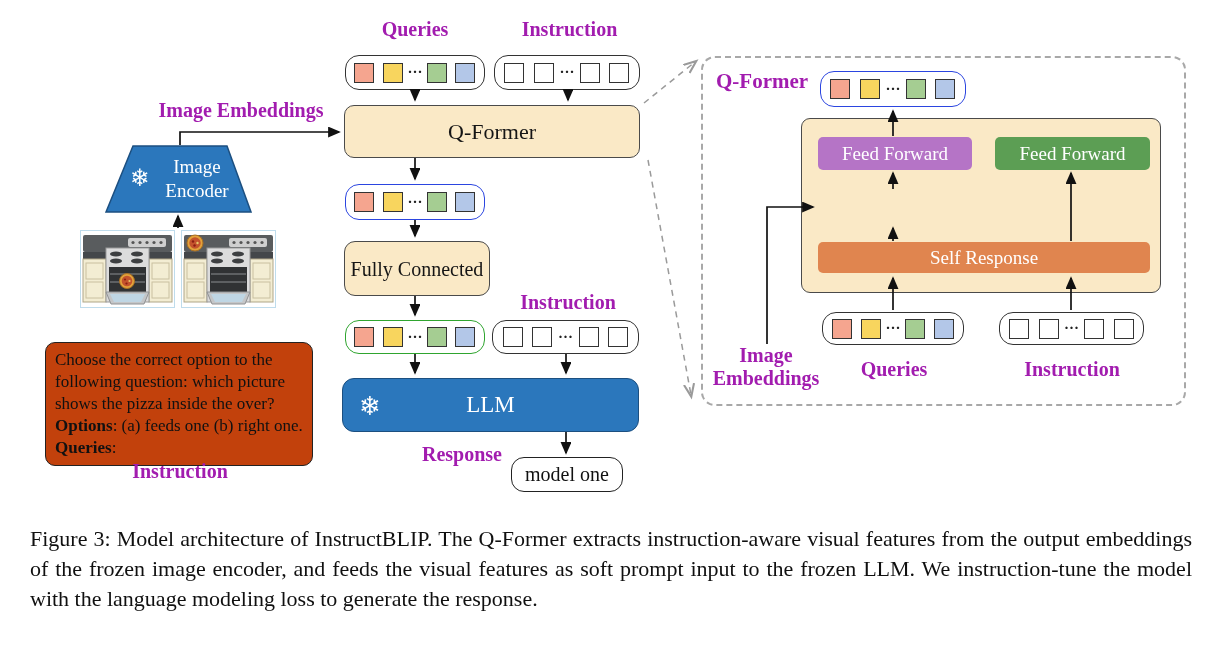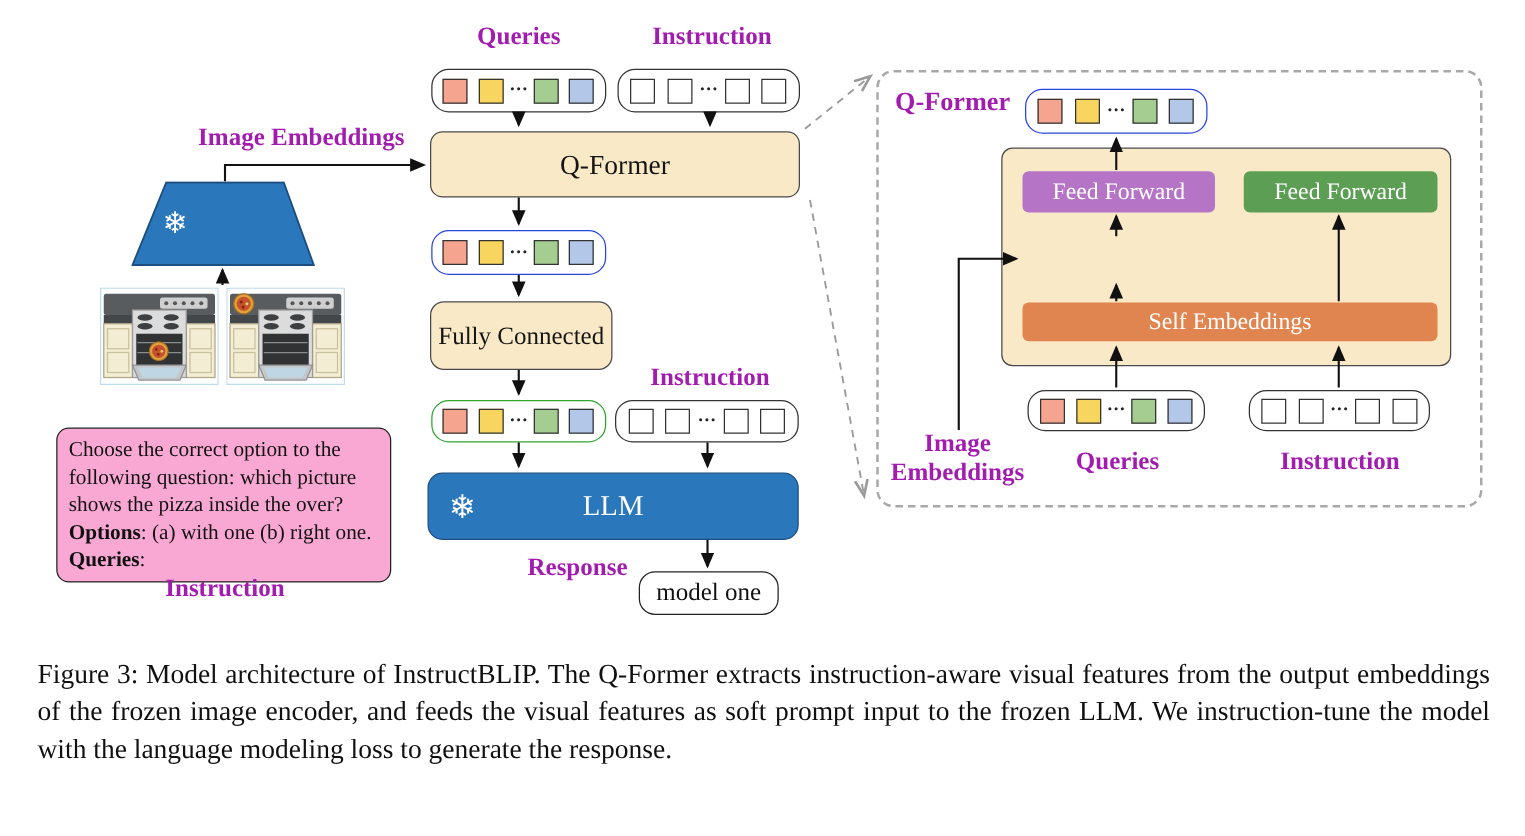--- a/index.html
+++ b/index.html
@@ -14,38 +14,39 @@
   .blue-border{border:1.9px solid #2B45E0;}
   .green-border{border:1.9px solid #2FA52F;}
   .tan-box{background:#FAE9C6;border:1.4px solid #4a4a4a;display:flex;align-items:center;
            justify-content:center;text-align:center;color:#151515;}
   .blue-box{background:#2B77BC;border:1.5px solid #1c4f80;color:#fff;display:flex;
             align-items:center;justify-content:center;}
   .attn{display:flex;align-items:center;justify-content:center;color:#fff;font-size:19px;
         border-radius:5px;text-align:center;}
   .snow{font-family:"DejaVu Sans", sans-serif;color:#fff;line-height:1;}
   .panel{border:2px dashed #a8a8a8;border-radius:14px;background:#fff;}
-  .instr-box{background:#f9a8d4;border:1.5px solid #222;border-radius:10px;padding:6px 9px;
+  .instr-box{background:#c2410c;border:1.5px solid #222;border-radius:10px;padding:6px 9px;
              font-size:17px;line-height:1.29;color:#111;}
   .instr-box p{margin:0;}
   .caption{font-size:22px;line-height:30px;text-align:justify;color:#101010;}
   svg.overlay{position:absolute;left:0;top:0;pointer-events:none;}
 </style>
 </head>
 <body>
 
 <div id="page">
 
   <div class="abs lbl" style="left:145px;top:100px;width:192px;">Image Embeddings</div>
 
   <div class="abs" style="left:105px;top:145px;width:147px;height:68px;">
     <svg width="147" height="68">
       <polygon points="28,1 122,1 146,67 1,67" fill="#2B77BC" stroke="#1c4f80" stroke-width="1.5"></polygon>
     </svg>
     <span class="abs snow" style="left:25px;top:21px;font-size:24px;">❄</span>
+    <div class="abs" style="left:48px;top:10px;width:88px;font-size:19px;color:#fff;text-align:center;line-height:1.25;">Image Encoder</div>
   </div>
 
   <svg class="abs" style="left:80px;top:230px;" width="95" height="78" viewBox="0 0 95 78">
     <rect x="0.5" y="0.5" width="94" height="77" fill="#fff" stroke="#BFDCEC"></rect>
     <rect x="3" y="5" width="89" height="17" rx="2" fill="#595C5E"></rect>
     <rect x="48" y="8" width="38" height="9" rx="2" fill="#cfcfcf"></rect>
     <g fill="#555">
         <circle cx="53" cy="12.5" r="1.6"></circle>
         <circle cx="60" cy="12.5" r="1.6"></circle>
         <circle cx="67" cy="12.5" r="1.6"></circle>
@@ -115,21 +116,21 @@
       <circle cx="14" cy="13" r="5.7" fill="#C4532D"></circle>
       <circle cx="12" cy="11.5" r="1.2" fill="#8a1f12"></circle>
         <circle cx="16.5" cy="13" r="1.2" fill="#E4C96B"></circle>
         <circle cx="13.5" cy="15.5" r="1.2" fill="#8a1f12"></circle>
     </g>
   </svg>
 
 
   <div class="abs instr-box" style="left:45px;top:342px;width:268px;">
     <p>Choose the correct option to the following question: which picture shows the pizza inside the over?</p>
-    <p><b>Options</b><span>: (a) with one (b) right one.</span></p>
+    <p><b>Options</b><span>: (a) feeds one (b) right one.</span></p>
     <p><b>Queries</b><span>:</span></p>
   </div>
 
   <div class="abs lbl" style="left:95px;top:461px;width:170px;">Instruction</div>
 
   <div class="abs lbl" style="left:347px;top:19px;width:136px;">Queries</div>
   <div class="abs lbl" style="left:497px;top:19px;width:145px;">Instruction</div>
 
   <div class="abs token-row" style="left:345px;top:55px;width:140px;height:35px;">
       <span class="tok" style="background: rgb(245, 165, 143);"></span>
@@ -192,21 +193,21 @@
       <span class="tok" style="background: rgb(248, 213, 94);"></span>
       <span class="tok-ellipsis">···</span>
       <span class="tok" style="background: rgb(165, 205, 146);"></span>
       <span class="tok" style="background: rgb(179, 199, 232);"></span>
     </div>
 
   <div class="abs tan-box" style="left:801px;top:118px;width:360px;height:175px;border-radius:9px;"></div>
 
   <div class="abs attn" style="left:818px;top:137px;width:154px;height:33px;background:#B574C6;">Feed Forward</div>
   <div class="abs attn" style="left:995px;top:137px;width:155px;height:33px;background:#5C9E54;">Feed Forward</div>
-  <div class="abs attn" style="left:818px;top:242px;width:332px;height:31px;background:#E0854F;">Self Embeddings</div>
+  <div class="abs attn" style="left:818px;top:242px;width:332px;height:31px;background:#E0854F;">Self Response</div>
 
   <div class="abs token-row" style="left:822px;top:312px;width:142px;height:33px;">
       <span class="tok" style="background: rgb(245, 165, 143);"></span>
       <span class="tok" style="background: rgb(248, 213, 94);"></span>
       <span class="tok-ellipsis">···</span>
       <span class="tok" style="background: rgb(165, 205, 146);"></span>
       <span class="tok" style="background: rgb(179, 199, 232);"></span>
     </div>
   <div class="abs token-row" style="left:999px;top:312px;width:145px;height:33px;">
       <span class="tok" style="background: rgb(255, 255, 255);"></span>

